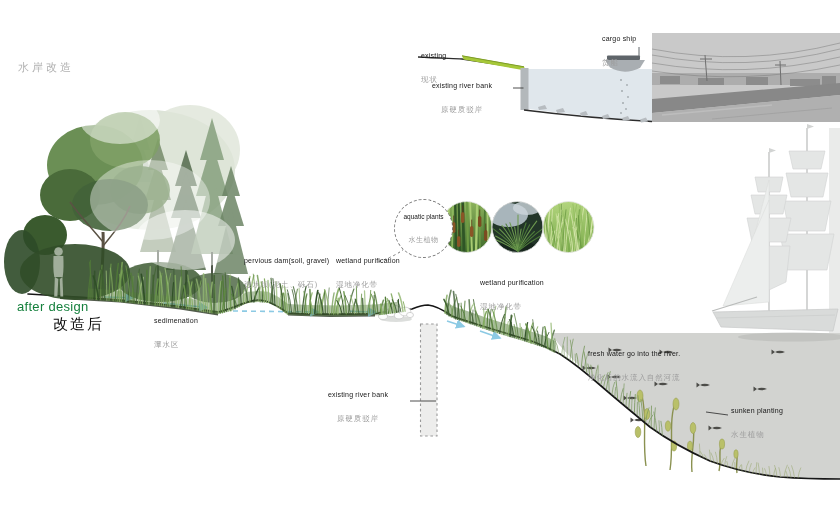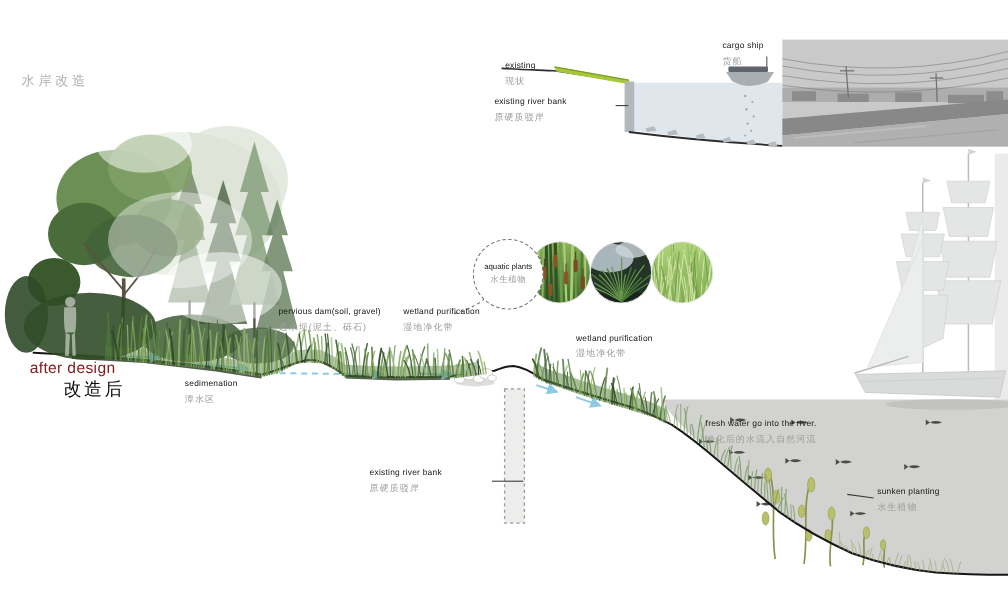--- a/index.html
+++ b/index.html
@@ -1,26 +1,26 @@
 <!DOCTYPE html>
 <html><head>
 <meta charset="utf-8">
 <style>
   html,body{margin:0;padding:0;background:#fff;}
   .canvas{position:relative;width:840px;height:506px;background:#ffffff;overflow:hidden;
           font-family:"Liberation Sans",sans-serif;}
   .layer{position:absolute;left:0;top:0;}
   .lab{position:absolute;white-space:nowrap;}
   .en{display:block;font-size:7px;color:#161616;letter-spacing:.2px;line-height:1.2;}
-  .zh{display:block;font-size:7.5px;color:#9d9d9d;letter-spacing:.9px;line-height:1.25;margin-top:3px;}
+  .zh{display:block;font-size:7.5px;color:#9d9d9d;letter-spacing:.9px;line-height:1.25;margin-top:15px;font-family:Liberation Serif, serif;}
   .title-en{display:block;font-size:11.5px;font-weight:700;color:#0d0d0d;letter-spacing:.2px;}
   .title-zh{display:block;font-size:11px;color:#b0b0b0;letter-spacing:3px;margin-top:4px;}
-  .after-en{display:block;font-size:13px;color:#7f1d1d;letter-spacing:.3px;text-align:center;}
+  .after-en{display:block;font-size:13px;color:#15803d;letter-spacing:.3px;}
   .after-zh{display:block;font-size:15px;font-weight:400;color:#0d0d0d;letter-spacing:2px;margin-top:1px;margin-left:36px;}
-  .rt{text-align:left;}
+  .rt{text-align:center;}
   .bubble{position:absolute;left:394px;top:199px;width:57px;height:57px;border:1px dashed #787878;
           border-radius:50%;background:#fff;display:flex;flex-direction:column;align-items:center;
           justify-content:center;text-align:center;}
   .bubble .en{font-size:6.5px;letter-spacing:0;}
   .bubble .zh{font-size:7px;letter-spacing:.5px;}
 </style>
 </head>
 <body>
 
 <div class="canvas">
@@ -702,21 +702,21 @@
   <div class="lab rt" style="left:412px;top:82px;width:100px">
     <span class="en">existing river bank</span>
     <span class="zh">原硬质驳岸</span>
   </div>
 
   <div class="bubble">
     <span class="en">aquatic plants</span>
     <span class="zh">水生植物</span>
   </div>
 
-  <div class="lab" style="left:232px;top:257px">
+  <div class="lab" style="left:244px;top:257px">
     <span class="en">pervious dam(soil, gravel)</span>
     <span class="zh">透水坝(泥土、砾石)</span>
   </div>
 
   <div class="lab" style="left:336px;top:257px">
     <span class="en">wetland purification</span>
     <span class="zh">湿地净化带</span>
   </div>
 
   <div class="lab" style="left:480px;top:279px">

